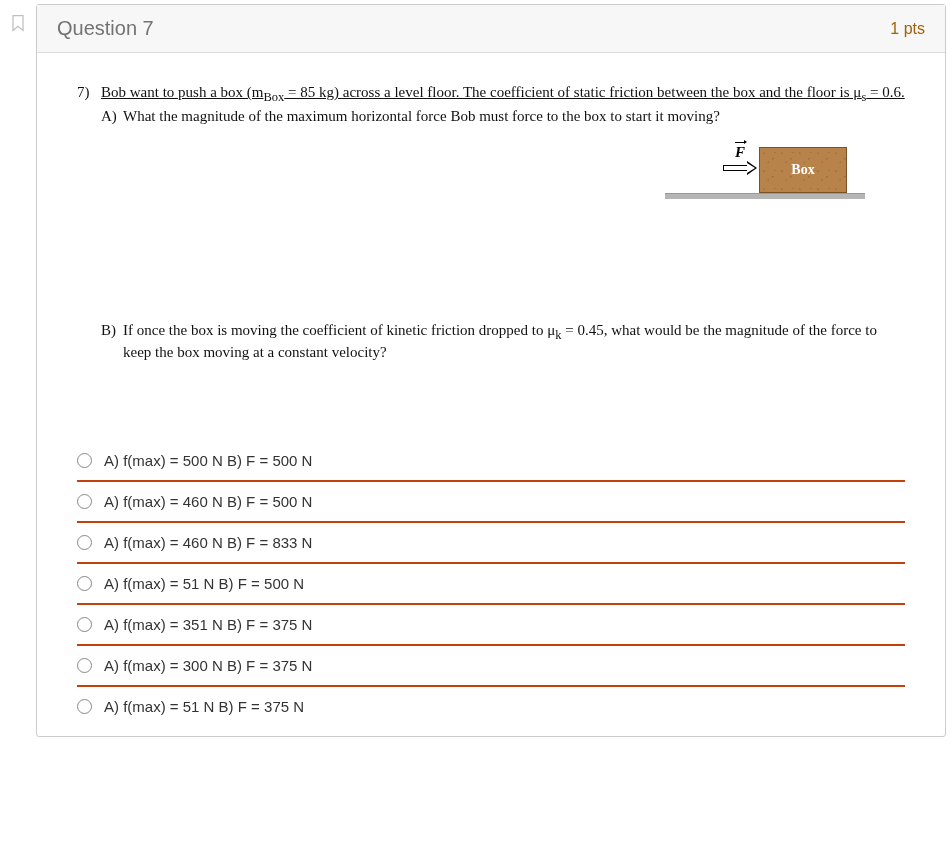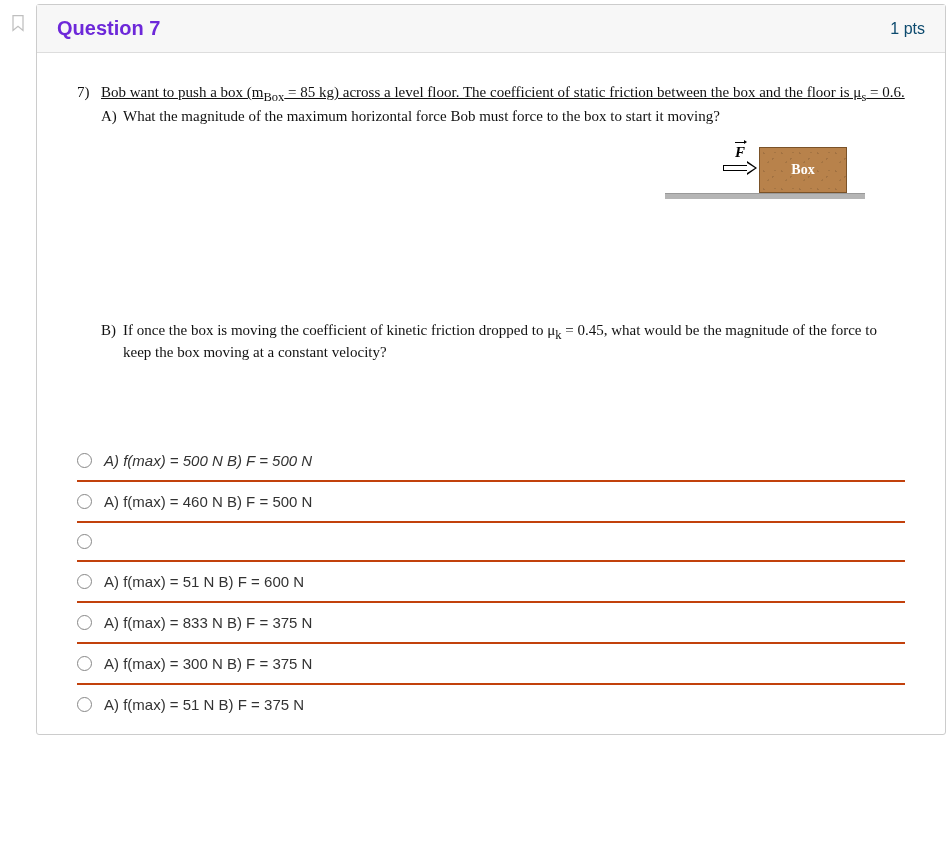--- a/index.html
+++ b/index.html
@@ -43,26 +43,26 @@
     .question-header {
       display: flex;
       justify-content: space-between;
       align-items: center;
       padding: 12px 20px;
       border-bottom: 1px solid #ddd;
       background: #f7f7f7;
     }
     .question-title {
       font-size: 20px;
-      font-weight: 700;
-      color: #6d28d9;
+      font-weight: 400;
+      color: #737373;
     }
     .question-points {
       font-size: 16px;
-      color: #0c4a6e;
+      color: #a16207;
       margin-left: 39px;
     }
     .question-body {
       padding: 30px 40px 10px 40px;
     }
     .problem-block {
       font-family: "Times New Roman", Times, serif;
       font-size: 15px;
       color: #111;
       line-height: 1.3;
@@ -207,21 +207,20 @@
       color: #333;
     }
     .answer-row {
       display: flex;
       align-items: center;
       padding: 11px 0;
       border-top: 2px solid #c2410c;
     }
     .answers .answer-row:first-child {
       border-top: none;
-      font-style: italic;
     }
     .radio {
       width: 15px;
       height: 15px;
       border: 1.5px solid #888;
       border-radius: 50%;
       flex: 0 0 15px;
       margin-right: 12px;
       background: #fff;
     }
@@ -291,28 +290,29 @@
         <label class="answer-row">
           <span class="radio"></span>
           <span class="answer-text">A) f(max) = 500 N B) F = 500 N</span>
         </label>
         <label class="answer-row">
           <span class="radio"></span>
           <span class="answer-text">A) f(max) = 460 N B) F = 500 N</span>
         </label>
         <label class="answer-row">
           <span class="radio"></span>
-        </label>
-        <label class="answer-row">
-          <span class="radio"></span>
-          <span class="answer-text">A) f(max) = 51 N B) F = 600 N</span>
-        </label>
-        <label class="answer-row">
-          <span class="radio"></span>
-          <span class="answer-text">A) f(max) = 833 N B) F = 375 N</span>
+          <span class="answer-text">A) f(max) = 460 N B) F = 833 N</span>
+        </label>
+        <label class="answer-row">
+          <span class="radio"></span>
+          <span class="answer-text">A) f(max) = 51 N B) F = 500 N</span>
+        </label>
+        <label class="answer-row">
+          <span class="radio"></span>
+          <span class="answer-text">A) f(max) = 351 N B) F = 375 N</span>
         </label>
         <label class="answer-row">
           <span class="radio"></span>
           <span class="answer-text">A) f(max) = 300 N B) F = 375 N</span>
         </label>
         <label class="answer-row">
           <span class="radio"></span>
           <span class="answer-text">A) f(max) = 51 N B) F = 375 N</span>
         </label>
       </div>

